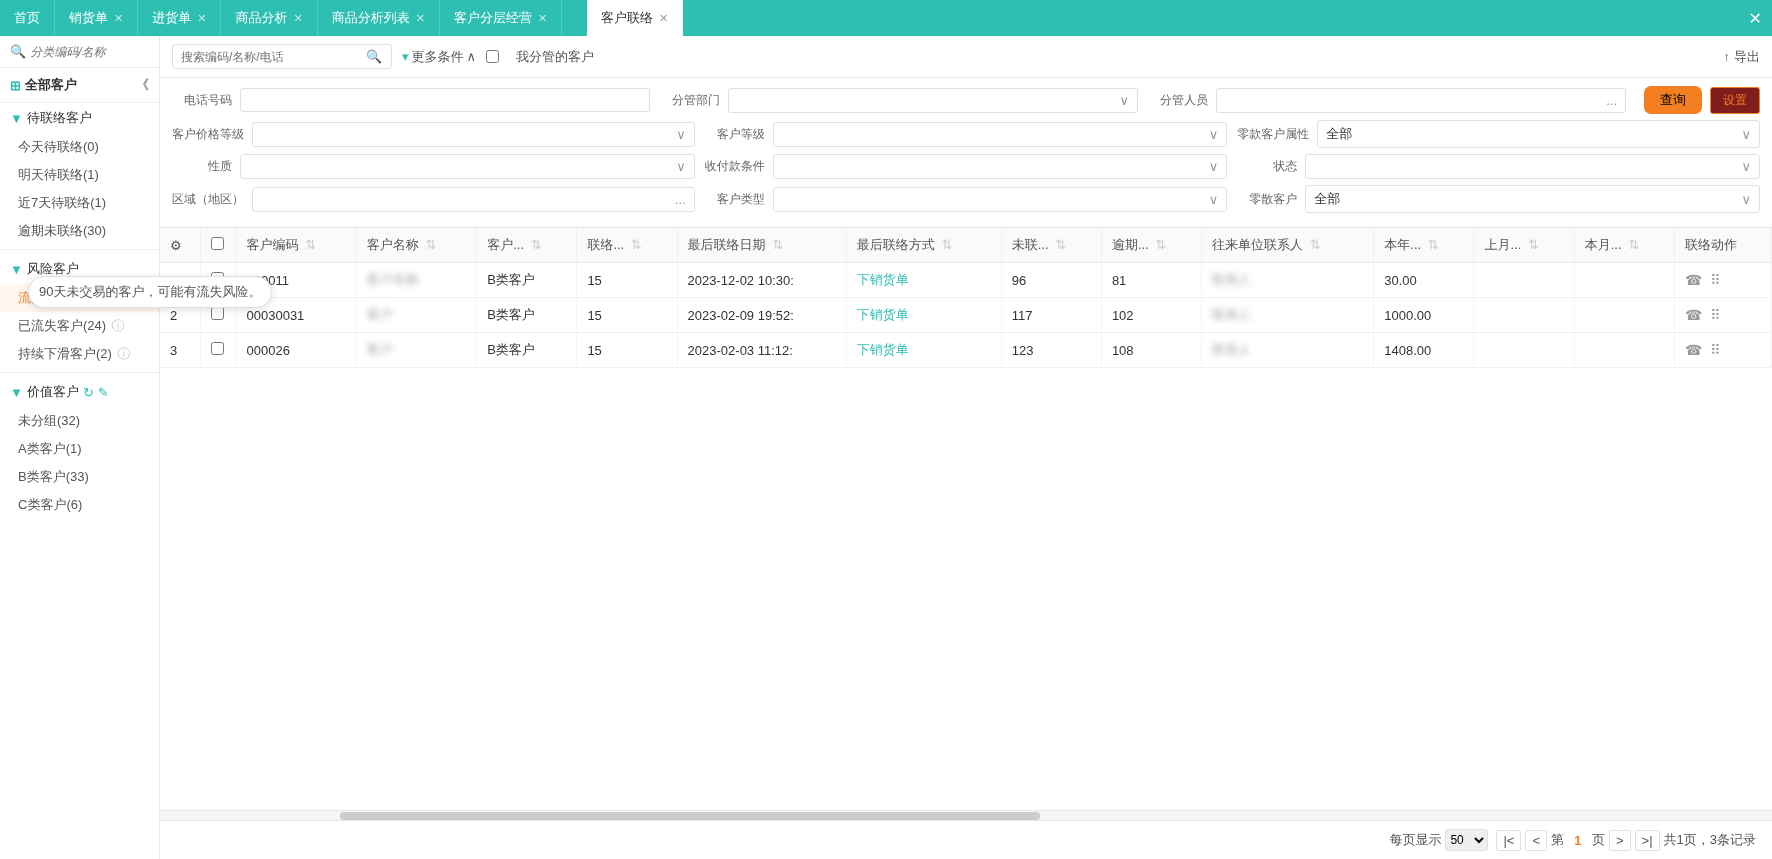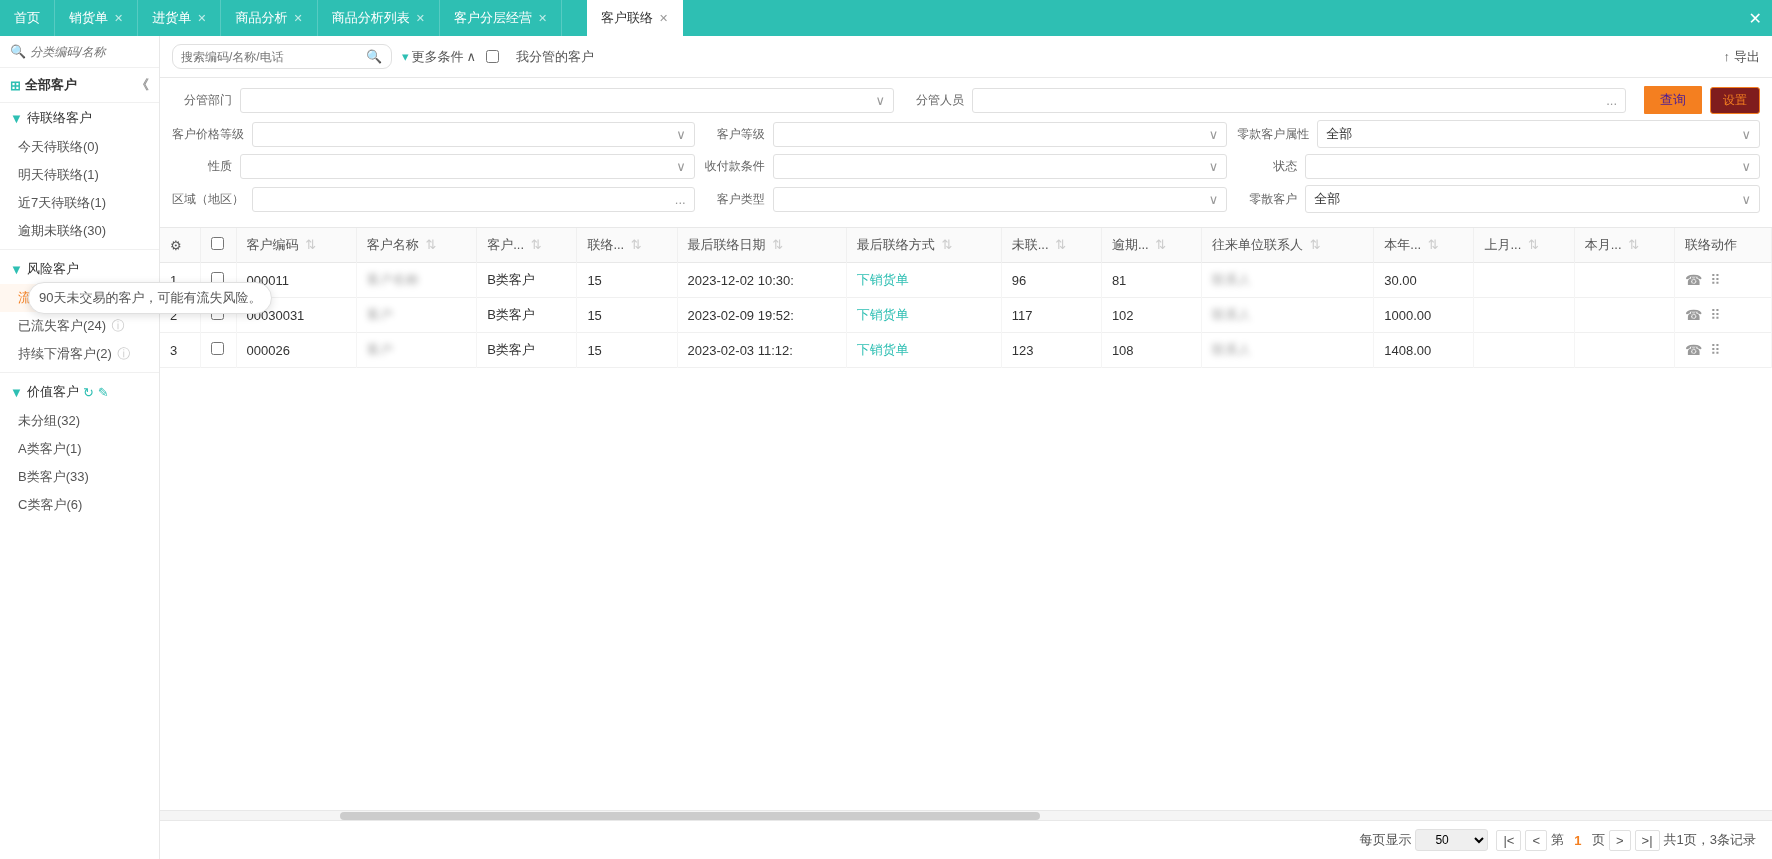--- a/index.html
+++ b/index.html
@@ -120,21 +120,21 @@
       padding: 8px 12px;
       border-bottom: 1px solid #e8e8e8;
       display: flex;
       align-items: center;
       gap: 10px;
     }
     .filter-search {
       display: flex;
       align-items: center;
       border: 1px solid #e0e0e0;
-      border-radius: 9px;
+      border-radius: 3px;
       padding: 4px 8px;
       width: 220px;
     }
     .filter-search input {
       border: none; outline: none; font-size: 12px; width: 100%; color: #666;
     }
     .filter-search .icon { color: #f47f20; margin-left: 4px; cursor: pointer; }
     .filter-more {
       display: flex;
       align-items: center;
@@ -213,23 +213,23 @@
     .filter-field .field-select .chevron { color: #999; }
     .filter-actions {
       display: flex;
       align-items: center;
       gap: 8px;
       margin-left: 8px;
       flex-shrink: 0;
     }
     .btn-query {
       background: #f47f20;
-      color: #4c1d95;
+      color: #000000;
       border: none;
-      border-radius: 1px;
+      border-radius: 7px;
       padding: 5px 16px;
       cursor: pointer;
       font-size: 13px;
     }
     .btn-settings {
       background: #7f1d1d;
       color: #f47f20;
       border: 1px solid #f47f20;
       border-radius: 3px;
       padding: 4px 12px;
@@ -287,21 +287,21 @@
       color: #555;
     }
     .footer-page-size {
       display: flex;
       align-items: center;
       gap: 4px;
     }
     .footer-page-size select {
       border: 1px solid #e0e0e0;
       border-radius: 3px;
-      padding: 2px 15px;
+      padding: 2px 0;
       font-size: 12px;
     }
     .pagination {
       display: flex;
       align-items: center;
       gap: 4px;
     }
     .page-btn {
       border: 1px solid #e0e0e0;
       background: #fff;
@@ -318,21 +318,21 @@
     }
 
     
     .table-container::-webkit-scrollbar { width: 6px; height: 8px; }
     .table-container::-webkit-scrollbar-track { background: #f5f5f5; }
     .table-container::-webkit-scrollbar-thumb { background: #ccc; border-radius: 4px; }
 
     
     .tooltip-box {
       position: absolute;
-      top: 282px;
+      top: 276px;
       left: 28px;
       background: #fff;
       border: 1px solid #e0e0e0;
       border-radius: 16px;
       padding: 6px 10px;
       font-size: 12px;
       color: #555;
       box-shadow: 0 2px 8px rgba(0,0,0,0.12);
       white-space: nowrap;
       z-index: 100;
@@ -478,20 +478,24 @@
       </div>
       <div class="export-btn">
         <span>↑</span>
         <span>导出</span>
       </div>
     </div>
 
     <div class="advanced-filter">
 
       <div class="filter-row">
+        <div class="filter-field">
+          <label>电话号码</label>
+          <input class="field-input" type="text" style="">
+        </div>
         <div class="filter-field">
           <label>分管部门</label>
           <div class="field-select">
             <span></span>
             <span class="chevron">∨</span>
           </div>
         </div>
         <div class="filter-field">
           <label>分管人员</label>
           <div class="field-select">

